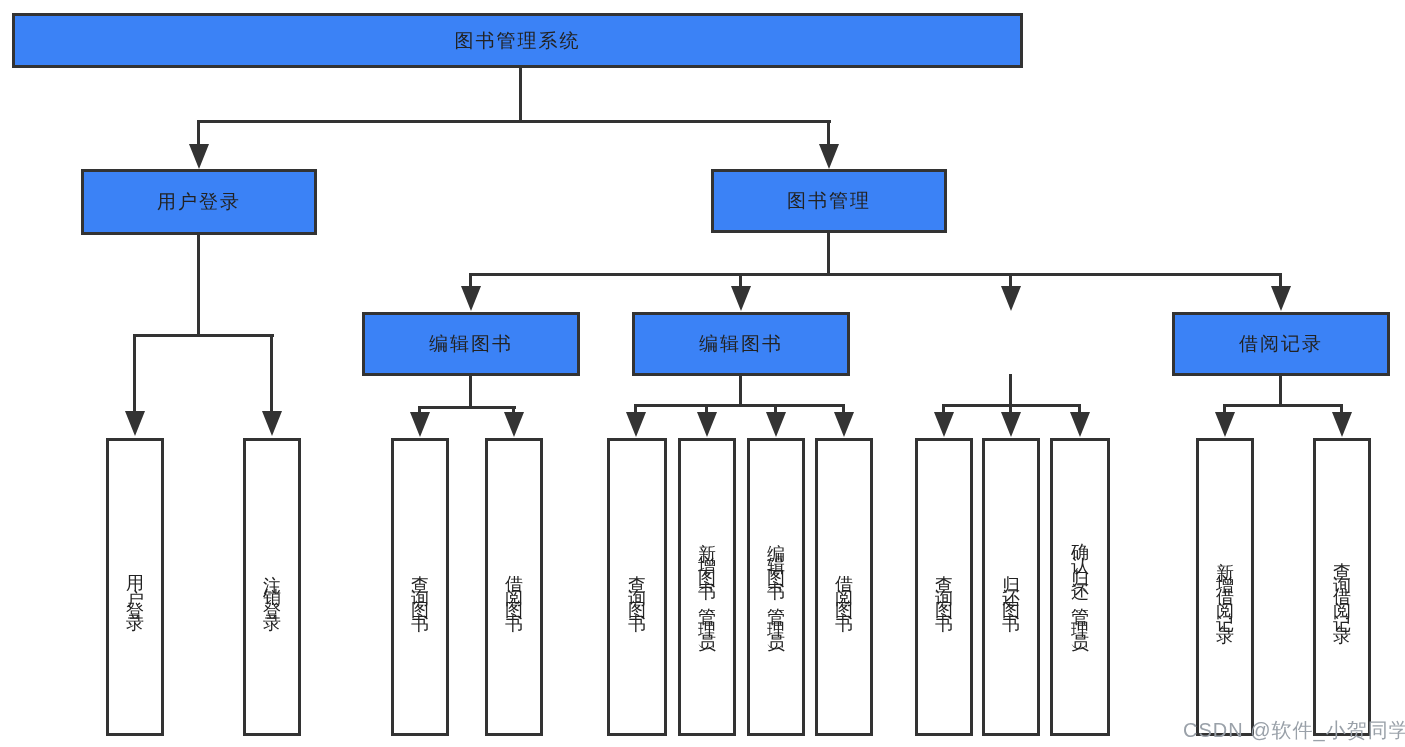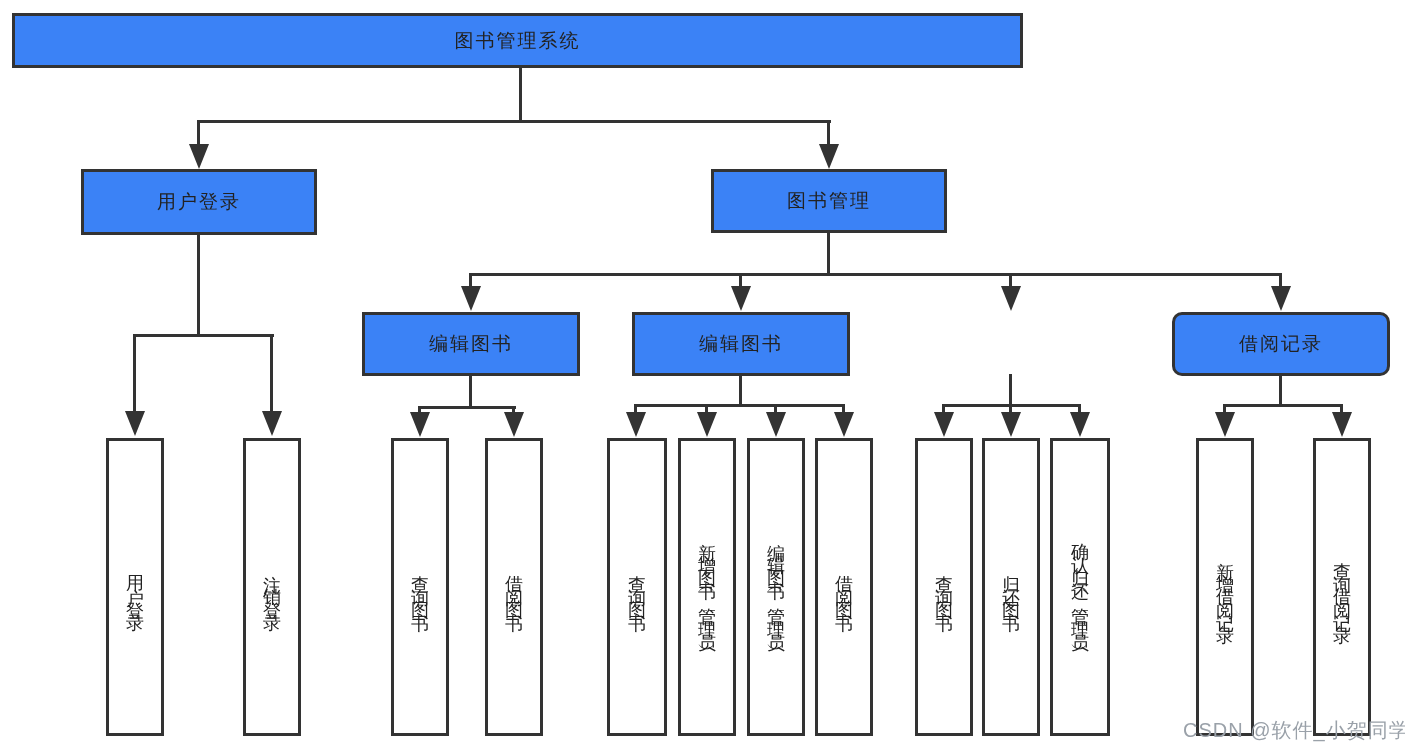--- a/index.html
+++ b/index.html
@@ -80,21 +80,21 @@
 
 <div class="stage">
 
   <div class="hbox" style="left:12px; top:13px; width:1011px; height:55px;">图书管理系统</div>
 
   <div class="hbox" style="left:81px; top:169px; width:236px; height:66px;">用户登录</div>
   <div class="hbox" style="left:711px; top:169px; width:236px; height:64px;">图书管理</div>
 
   <div class="hbox" style="left:362px; top:312px; width:218px; height:64px;">编辑图书</div>
   <div class="hbox" style="left:632px; top:312px; width:218px; height:64px;">编辑图书</div>
-  <div class="hbox" style="left:1172px; top:312px; width:218px; height:64px;border-radius:10px;">借阅记录</div>
+  <div class="hbox" style="left:1172px; top:312px; width:218px; height:64px;">借阅记录</div>
 
   <div class="vbox" style="left:106px;">用户登录</div>
   <div class="vbox" style="left:243px;">注销登录</div>
 
   <div class="vbox" style="left:391px;">查询图书</div>
   <div class="vbox" style="left:485px;">借阅图书</div>
 
   <div class="vbox" style="left:607px; width:60px;">查询图书</div>
   <div class="vbox" style="left:678px;">新增图书（管理员）</div>
   <div class="vbox" style="left:747px;">编辑图书（管理员）</div>

